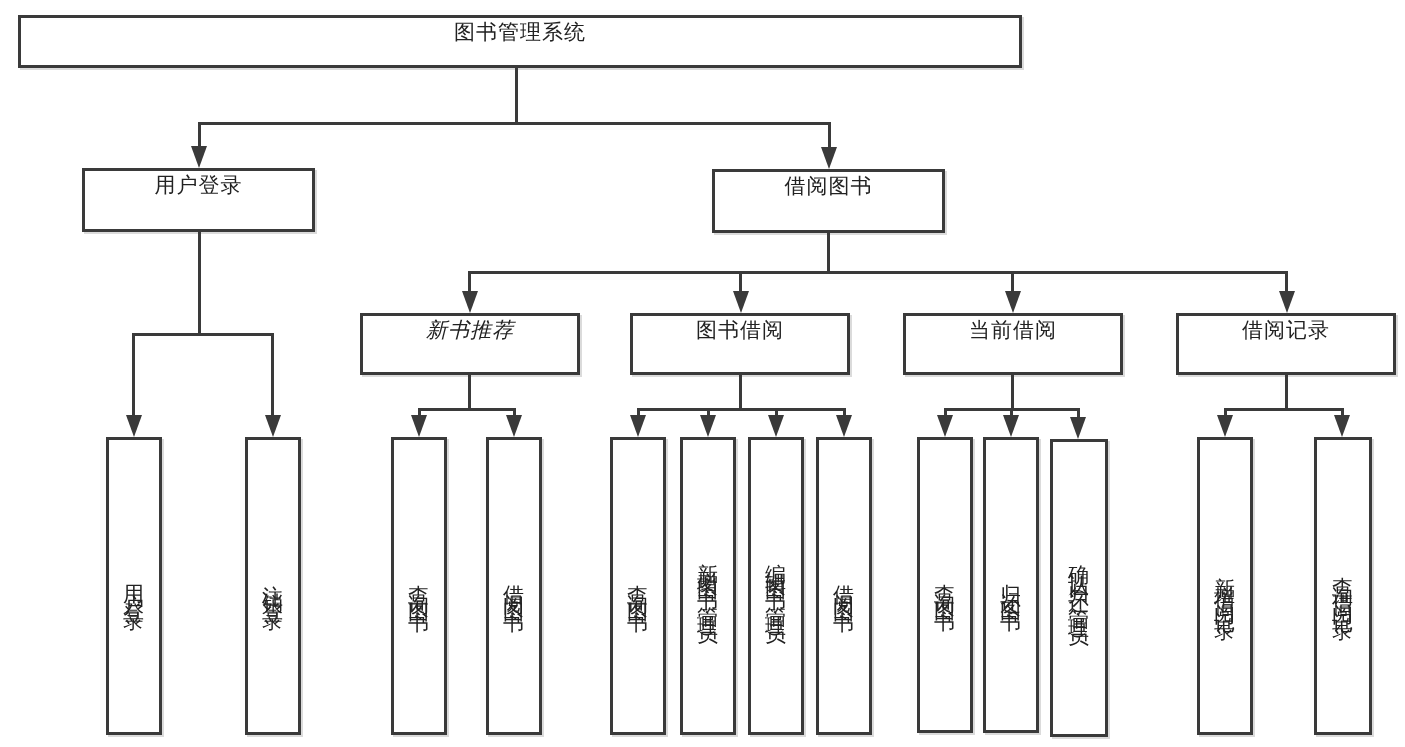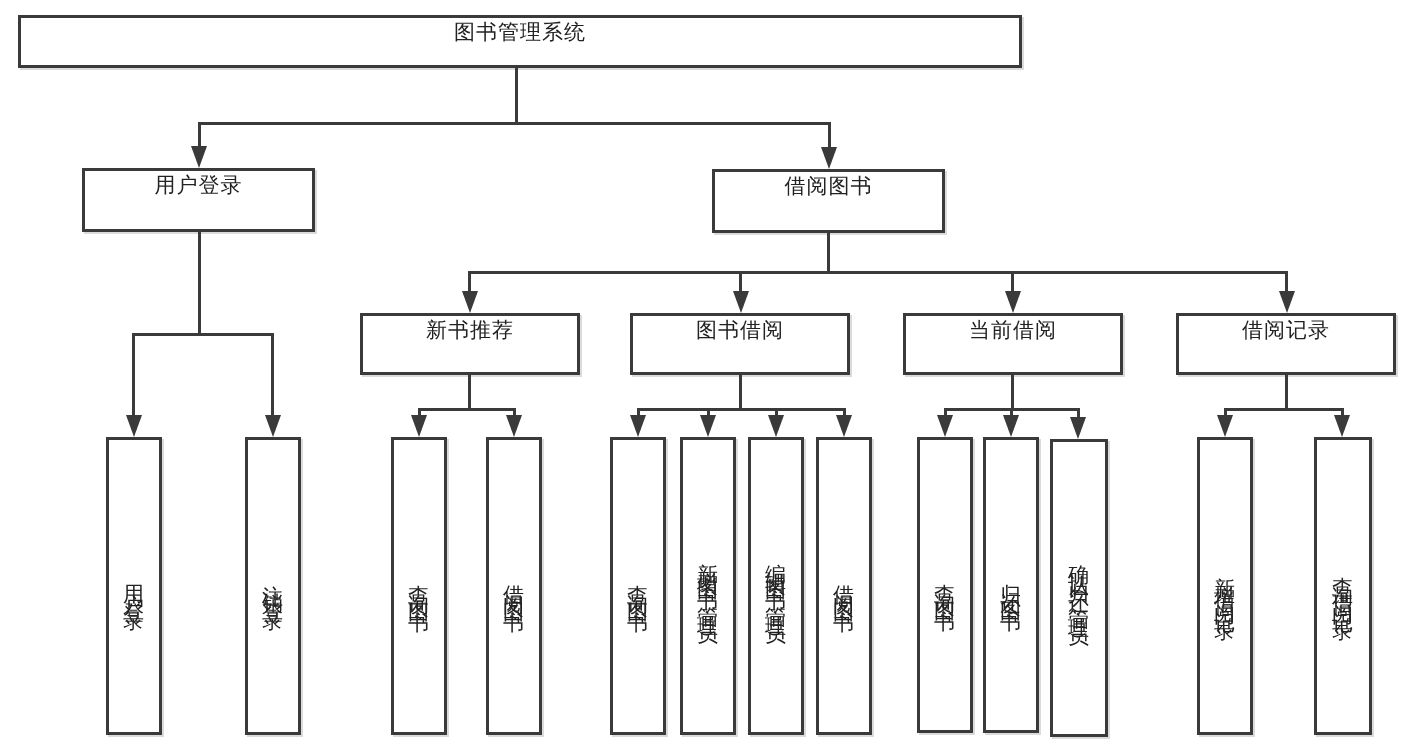--- a/index.html
+++ b/index.html
@@ -65,21 +65,21 @@
     <span>图书管理系统</span>
   </div>
 
   <div class="hbox" style="left:82px;top:168px;width:233px;height:64px;">
     <span>用户登录</span>
   </div>
   <div class="hbox" style="left:712px;top:169px;width:233px;height:64px;">
     <span>借阅图书</span>
   </div>
 
-  <div class="hbox" style="left:360px;top:313px;width:220px;height:62px;">
+  <div class="hbox" style="left:360px;top:313px;width:220px;height:62px;font-style:italic;">
     <span>新书推荐</span>
   </div>
   <div class="hbox" style="left:630px;top:313px;width:220px;height:62px;">
     <span>图书借阅</span>
   </div>
   <div class="hbox" style="left:903px;top:313px;width:220px;height:62px;">
     <span>当前借阅</span>
   </div>
   <div class="hbox" style="left:1176px;top:313px;width:220px;height:62px;">
     <span>借阅记录</span>

